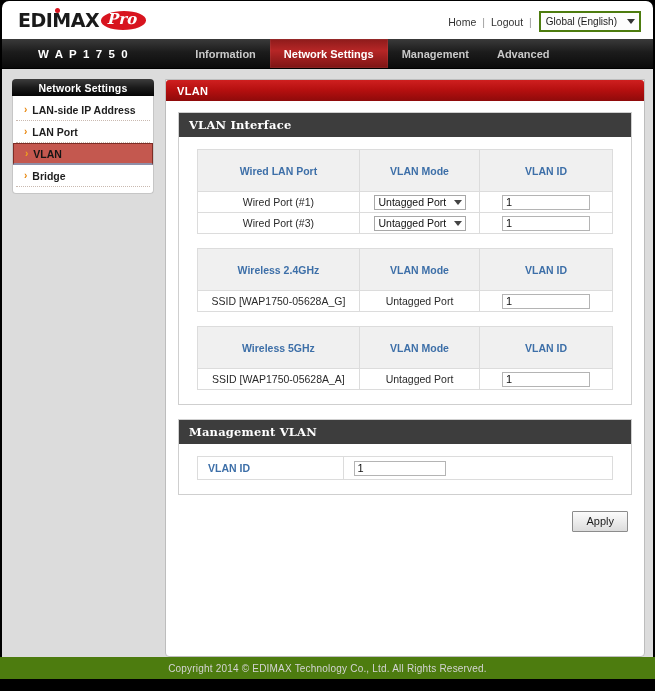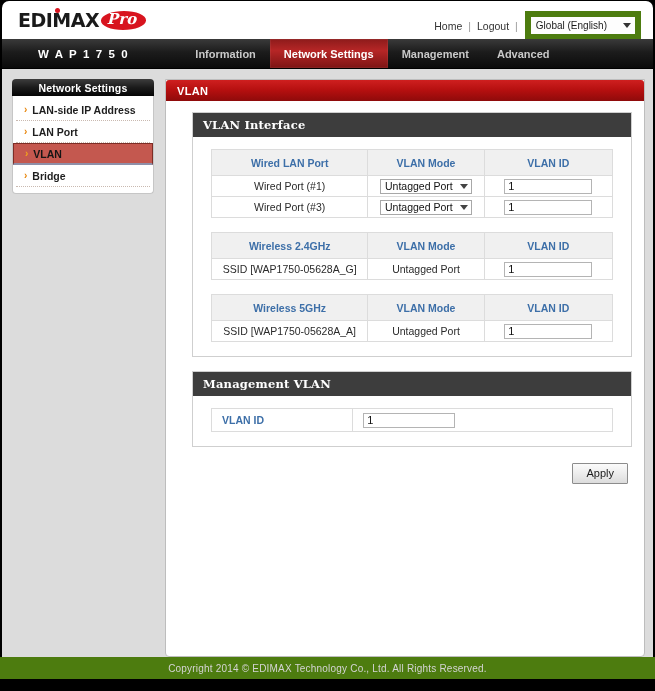--- a/index.html
+++ b/index.html
@@ -91,27 +91,27 @@
   .hdr-link {
     color: #333;
     text-decoration: none;
     padding: 0 3px;
   }
   .hdr-sep {
     color: #999;
     padding: 0 3px;
   }
   .lang-select {
-    border: 6px solid #4d7c0f;
+    border: 2px solid #4d7c0f;
     background: #fdfdfd;
     padding: 1px 4px 2px 5px;
     font-size: 10px;
     display: flex;
     align-items: center;
-    gap: 16px;
+    gap: 10px;
     color: #1a1a1a;
     height: 14px;
     margin-left: 4px;
   }
   .lang-arrow {
     width: 0; height: 0;
     border-left: 4px solid transparent;
     border-right: 4px solid transparent;
     border-top: 5px solid #333;
   }
@@ -243,21 +243,20 @@
     display: flex;
     align-items: center;
     padding-left: 11px;
     color: #ffffff;
     font-weight: bold;
     font-size: 11px;
     letter-spacing: 0.3px;
   }
   .content-inner {
     padding: 11px 12px 0 12px;
-    margin-left: 14px;
   }
 
   
   .section {
     border: 1px solid #cfcfcf;
     background: #ffffff;
     margin-bottom: 14px;
   }
   .section-head {
     background: #3d3d3d;
@@ -281,21 +280,21 @@
   }
   table.vlan-table:last-child { margin-bottom: 0; }
   table.vlan-table th {
     background: #f0f0f0;
     color: #3d6fa8;
     font-weight: bold;
     font-size: 10.5px;
     height: 17px;
     border: 1px solid #dcdcdc;
     text-align: center;
-    padding: 4px;
+    padding: 12px;
   }
   table.vlan-table td {
     border: 1px solid #dcdcdc;
     height: 20px;
     text-align: center;
     font-size: 10.5px;
     color: #2a2a2a;
     padding: 0 2px;
     background: #ffffff;
   }

